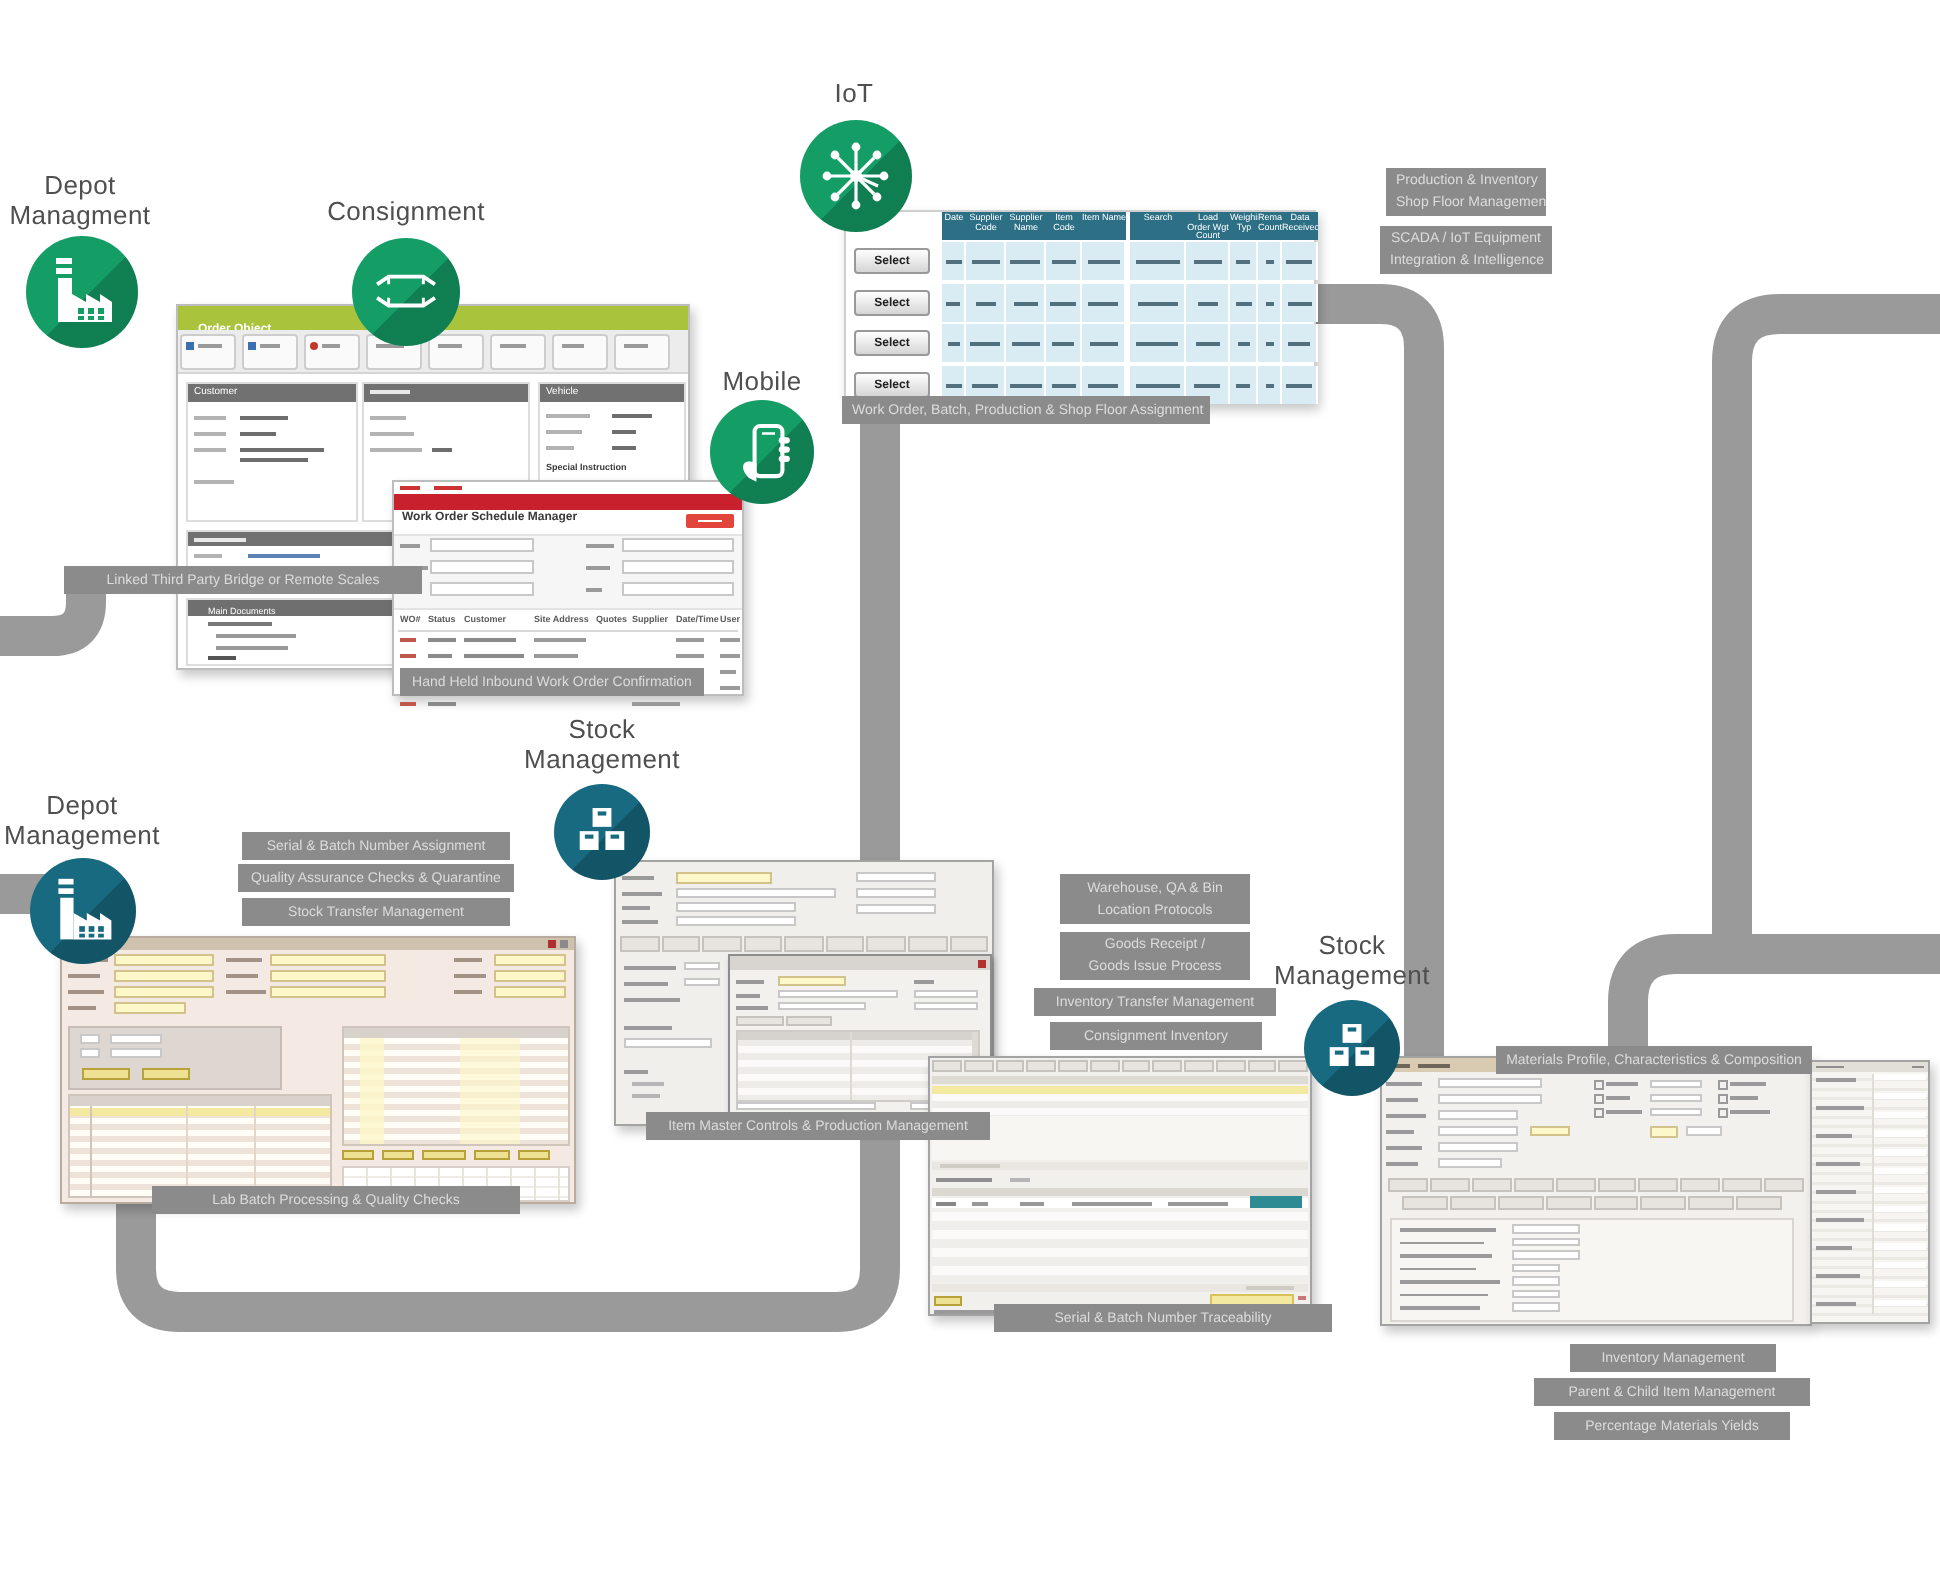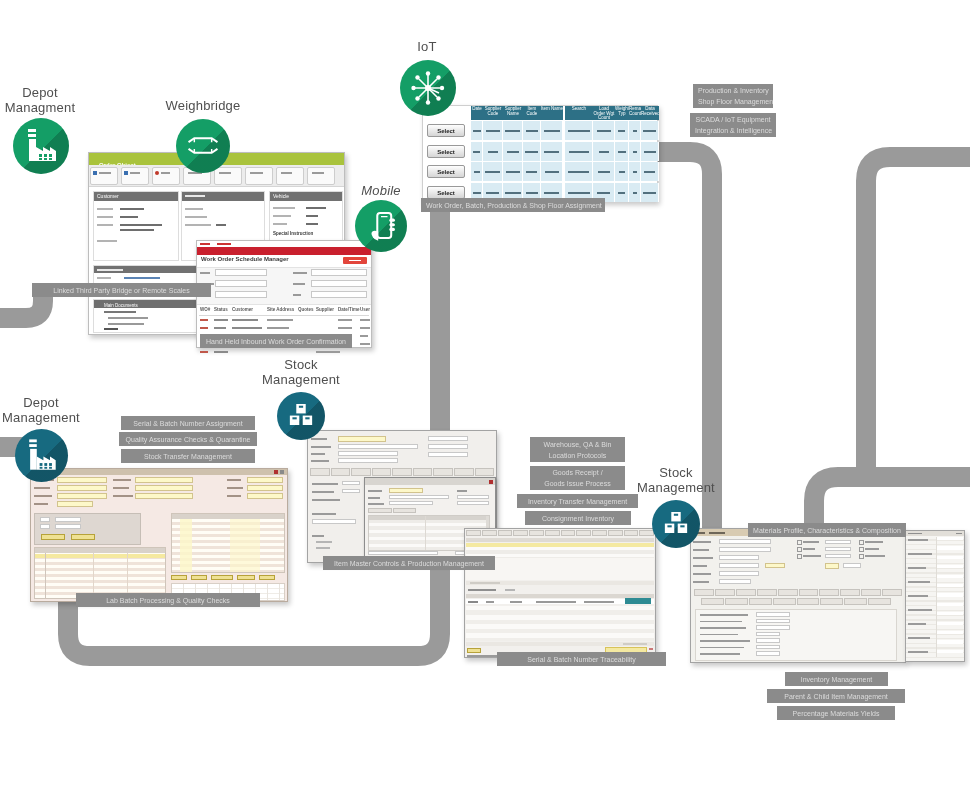--- a/index.html
+++ b/index.html
@@ -702,26 +702,26 @@
     </div>
   <div class="tag" style="left:497px;top:652px;width:169px;height:14px;">
       <span>Serial &amp; Batch Number Traceability</span>
     </div>
 
   <div class="node-label" style="left:-20px;top:86px;">
       <span>Depot</span>
       <span>Managment</span>
     </div>
   <div class="node-label" style="left:143px;top:99px;">
-      <span>Weighbridge</span>
+      <span>Consignment</span>
     </div>
   <div class="node-label" style="left:367px;top:40px;">
       <span>IoT</span>
     </div>
-  <div class="node-label" style="left:321px;top:184px;font-style:italic;">
+  <div class="node-label" style="left:321px;top:184px;">
       <span>Mobile</span>
     </div>
   <div class="node-label" style="left:241px;top:358px;">
       <span>Stock</span>
       <span>Management</span>
     </div>
   <div class="node-label" style="left:-19px;top:396px;">
       <span>Depot</span>
       <span>Management</span>
     </div>

